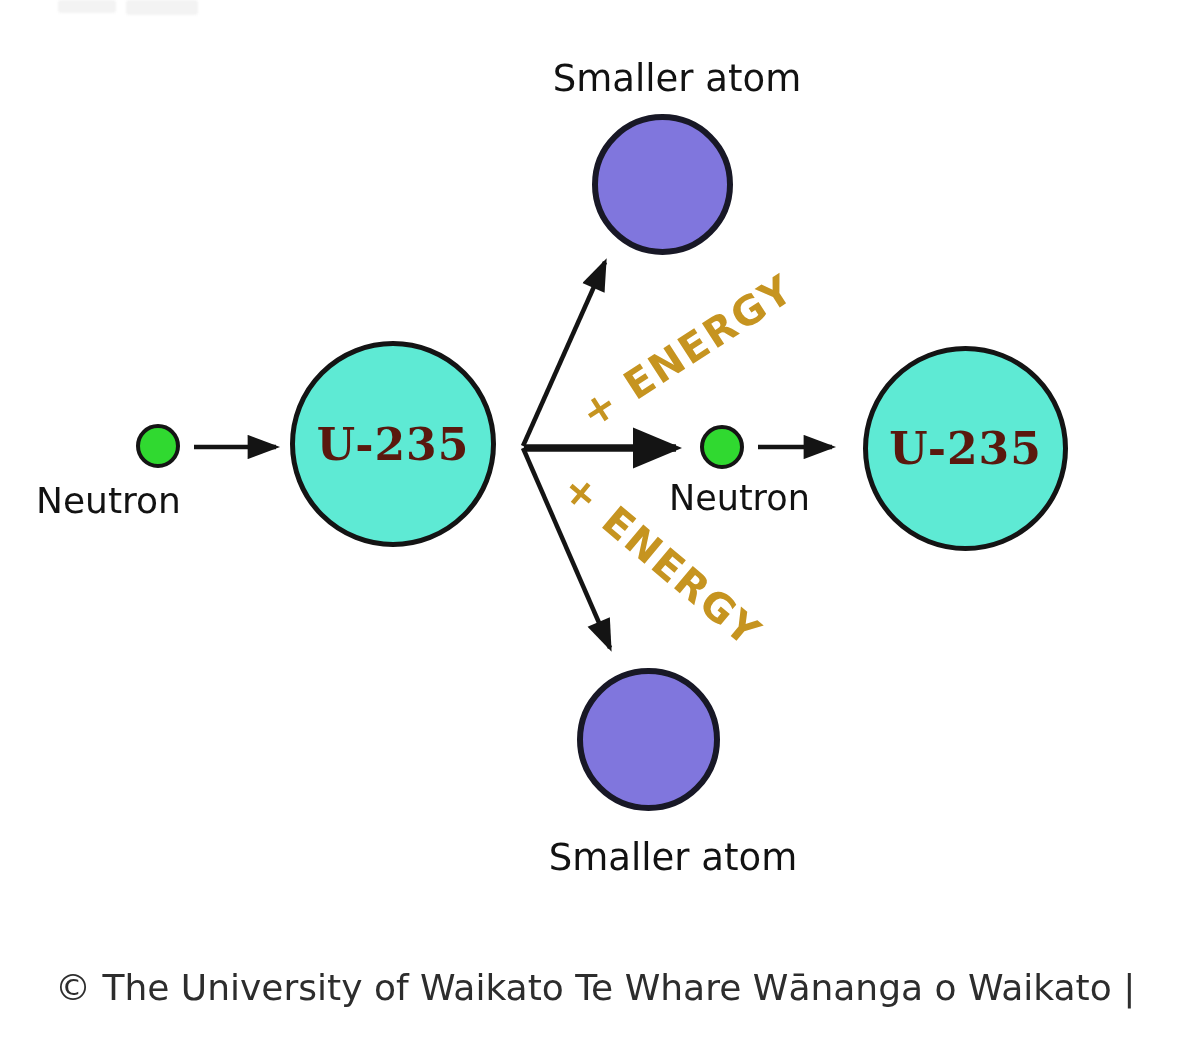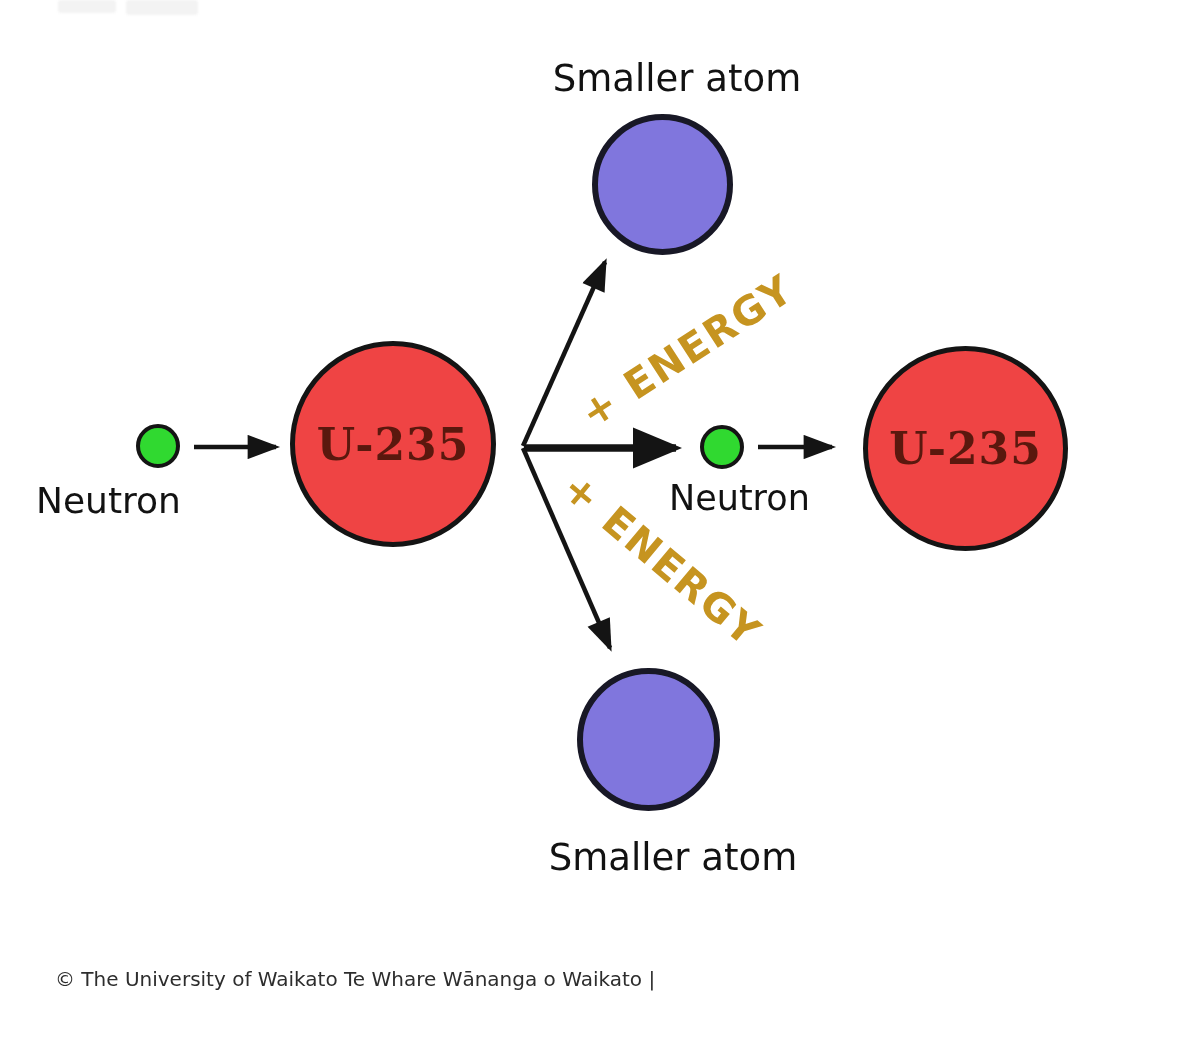--- a/index.html
+++ b/index.html
@@ -21,21 +21,21 @@
     box-sizing: border-box;
     display: flex;
     align-items: center;
     justify-content: center;
   }
   .atom {
     background: #8076dd;
     border: 6px solid #181826;
   }
   .uranium {
-    background: #ef4444;
+    background: #5eead4;
     border: 5px solid #141414;
   }
   .neutron {
     background: #30d930;
     border: 4px solid #141414;
   }
   .uranium-label {
     font-family: "DejaVu Serif", "Liberation Serif", serif;
     font-weight: bold;
     font-size: 44px;
@@ -76,21 +76,21 @@
     left: 0;
     top: 0;
   }
   #arrows line {
     stroke: #141414;
   }
   .footer-line {
     position: absolute;
     left: 55px;
     color: #2d2d2d;
-    font-size: 20px;
+    font-size: 36px;
     white-space: nowrap;
   }
   .artifact {
     position: absolute;
     background: #f3f3f3;
     filter: blur(1px);
     border-radius: 3px;
   }
 </style>
 </head>

